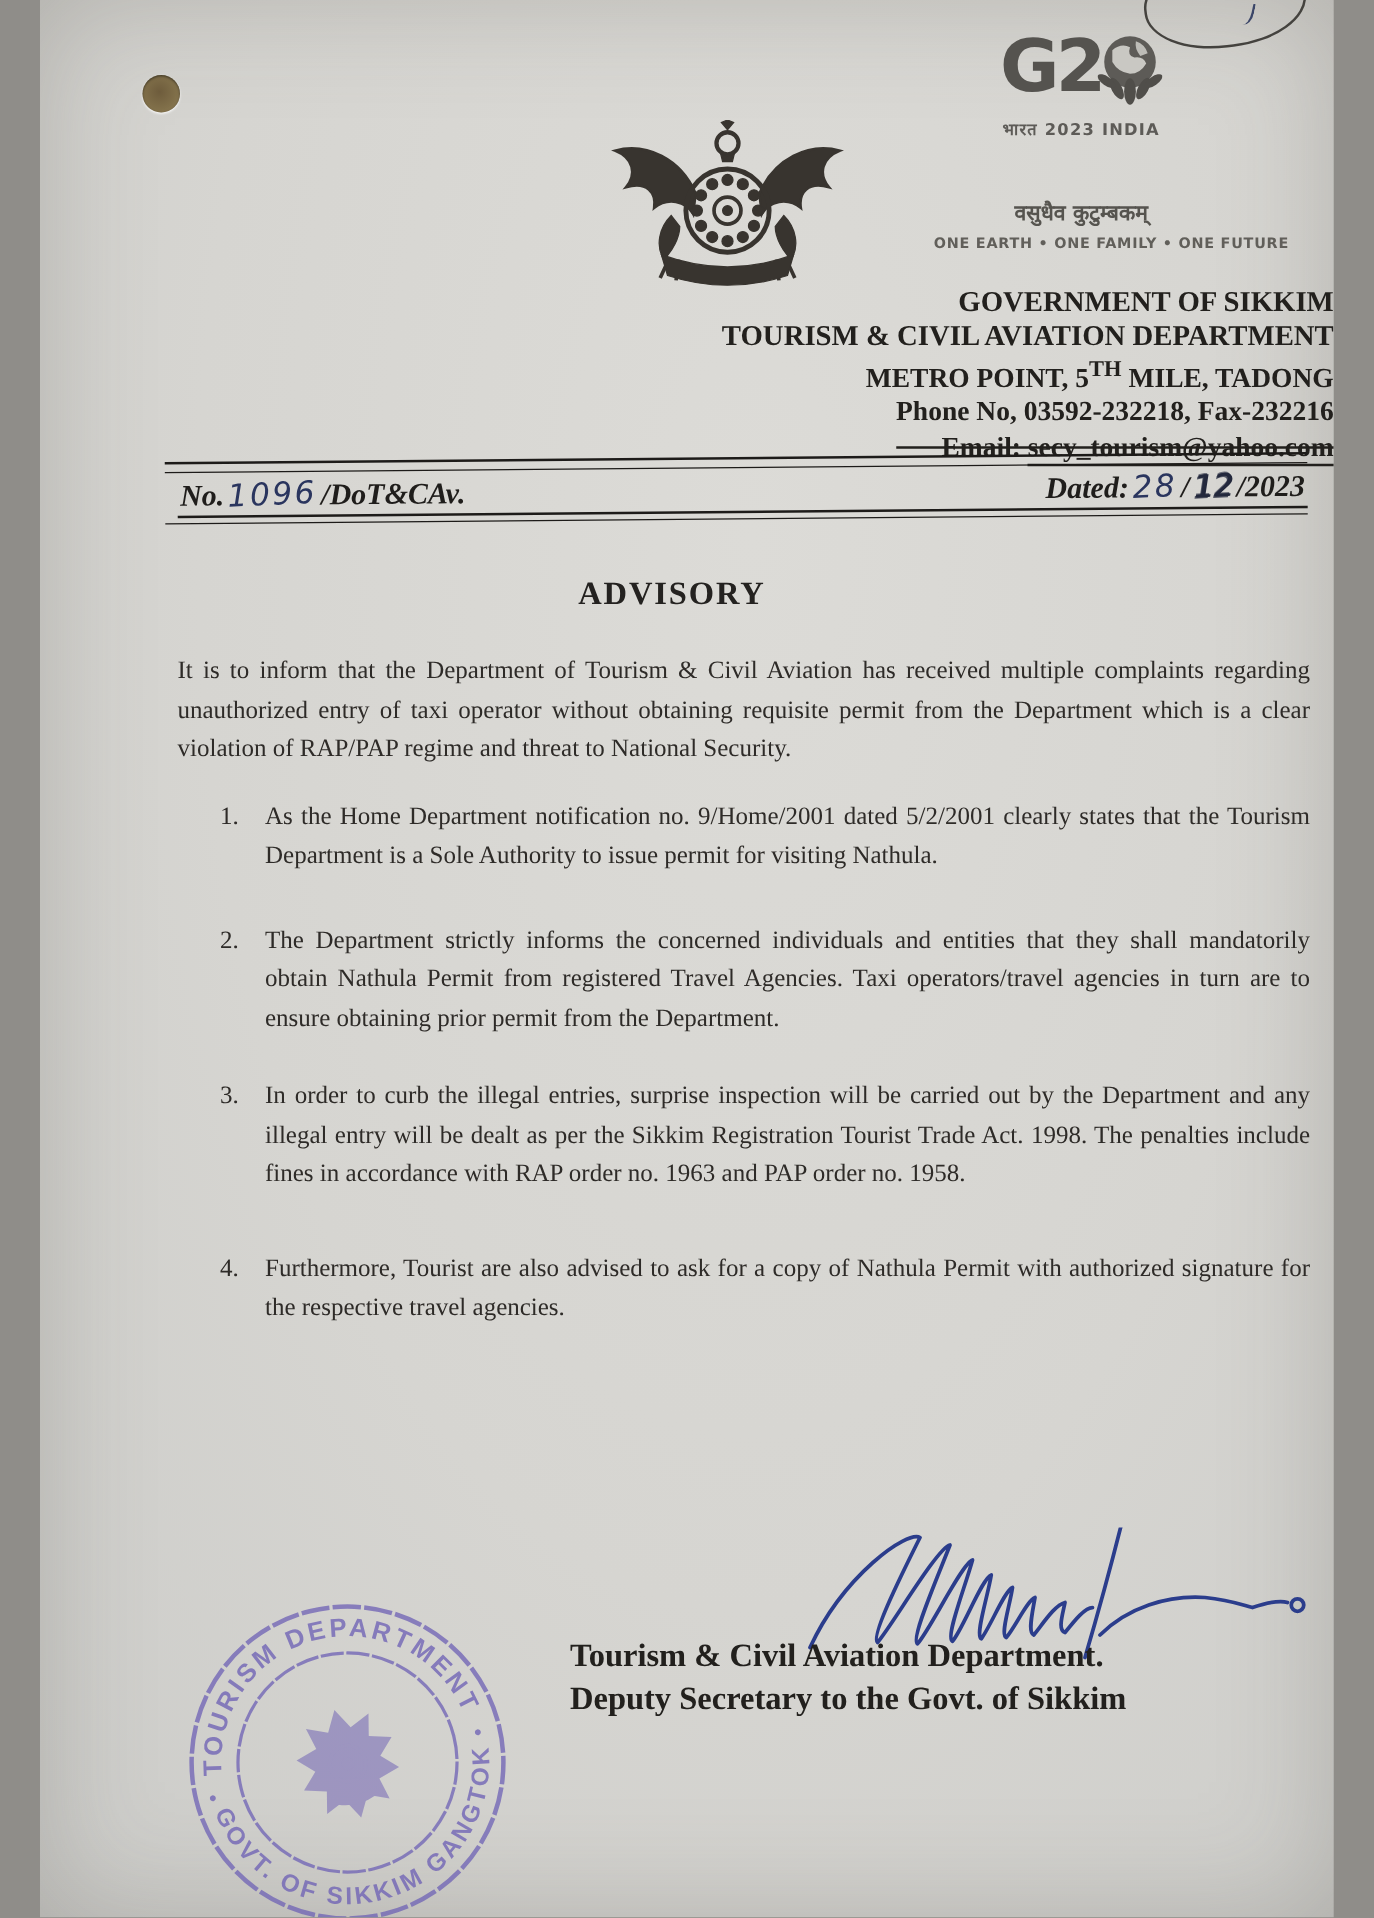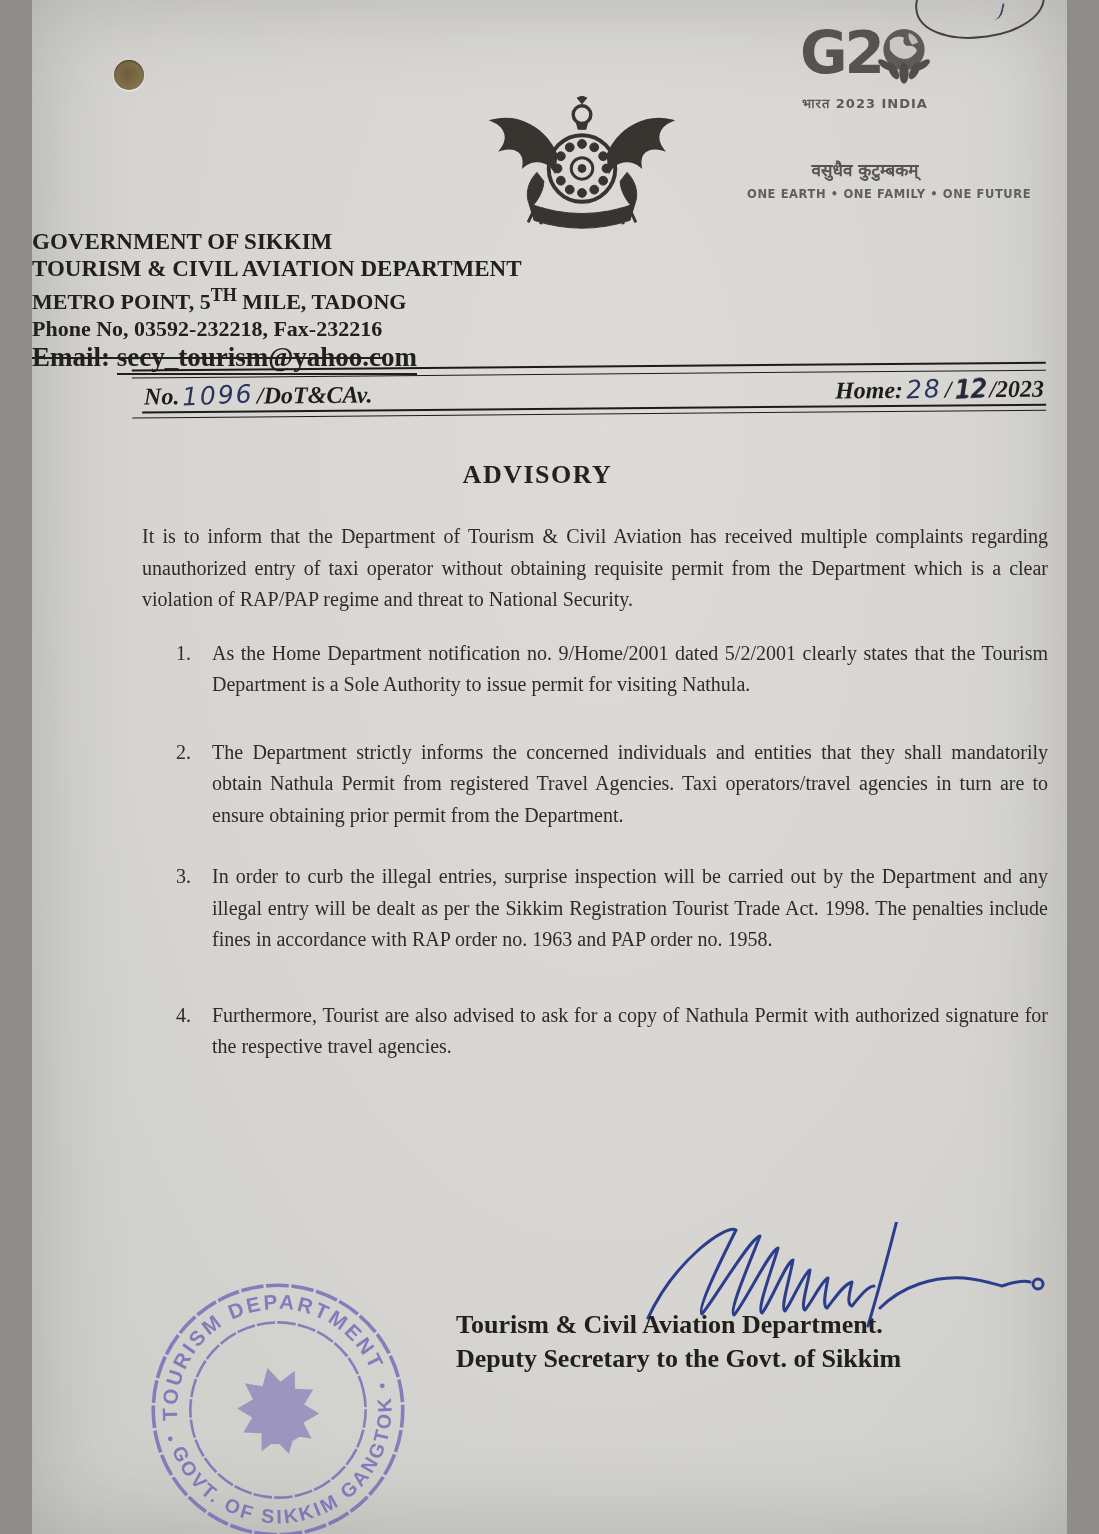--- a/index.html
+++ b/index.html
@@ -38,28 +38,28 @@
   
   .g20-block{position:absolute;top:24px;right:84px;width:236px;text-align:center;}
   .g20-row{display:flex;align-items:flex-start;justify-content:center;gap:0;filter:blur(.3px);}
   .g20-text{font-family:"DejaVu Sans",sans-serif;font-weight:bold;font-size:58px;line-height:58px;color:#55534f;letter-spacing:-3px;}
   .g20-globe{width:52px;height:66px;margin-left:-4px;margin-top:2px;}
   .g20-bharat{margin-top:2px;font-family:"DejaVu Sans",sans-serif;font-size:13px;font-weight:bold;color:#5d5b57;letter-spacing:1px;filter:blur(.3px);}
   .g20-motto{margin-top:46px;font-family:"DejaVu Sans",sans-serif;font-size:17px;font-weight:bold;color:#56544f;filter:blur(.4px);}
   .g20-tagline{margin-top:6px;font-family:"DejaVu Sans",sans-serif;font-size:11.5px;font-weight:bold;color:#615f5a;letter-spacing:.6px;white-space:nowrap;filter:blur(.35px);}
 
   
-  .letterhead{position:absolute;top:228px;left:0;right:0;text-align:left;font-weight:bold;color:#22201d;}
+  .letterhead{position:absolute;top:228px;left:0;right:0;text-align:right;font-weight:bold;color:#22201d;}
   .lh1{font-size:23px;line-height:27px;}
   .lh2{font-size:23px;line-height:27px;}
   .lh3{font-size:22px;line-height:27px;}
   .lh3 sup{font-size:18px;}
   .lh4{font-size:22px;line-height:28px;}
   .lh4 .u{border-bottom:2.5px solid #22201d;padding-bottom:16px;}
-  .lh5{font-size:27px;line-height:29px;}
+  .lh5{font-size:22px;line-height:29px;}
   .lh5 .u{border-bottom:2.5px solid #22201d;padding-bottom:1px;}
 
   
   .ref-block{position:absolute;top:366px;left:14px;width:1000px;transform:rotate(-.5deg);}
   .rule-top{height:6px;border-top:2px solid #1d1b19;border-bottom:1.5px solid #1d1b19;margin-left:86px;}
   .ref-row{
     display:flex;justify-content:space-between;align-items:flex-end;
     margin-left:96px;padding:3px 2px 1px 2px;
     font-weight:bold;font-style:italic;font-size:24px;color:#1f1d1b;
     border-bottom:2.5px solid #1d1b19;
@@ -166,21 +166,21 @@
     <div class="lh5"><span>Email: </span><span class="u">secy_tourism@yahoo.com</span></div>
   </div>
 
   <div class="ref-block">
     <div class="rule-top"></div>
     <div class="ref-row">
       <span>
         <span>No.</span><span class="hand">1096</span><span>/DoT&amp;CAv.</span>
       </span>
       <span>
-        <span>Home:</span><span class="hand">28</span><span>/</span><span class="hand scribble">12</span><span>/</span><span>2023</span>
+        <span>Dated:</span><span class="hand">28</span><span>/</span><span class="hand scribble">12</span><span>/</span><span>2023</span>
       </span>
     </div>
     <div class="rule-bot"></div>
   </div>
 
   <div class="title">ADVISORY</div>
 
   <div class="content">
     <p>It is to inform that the Department of Tourism &amp; Civil Aviation has received multiple complaints regarding unauthorized entry of taxi operator without obtaining requisite permit from the Department which is a clear violation of RAP/PAP regime and threat to National Security.</p>
 

